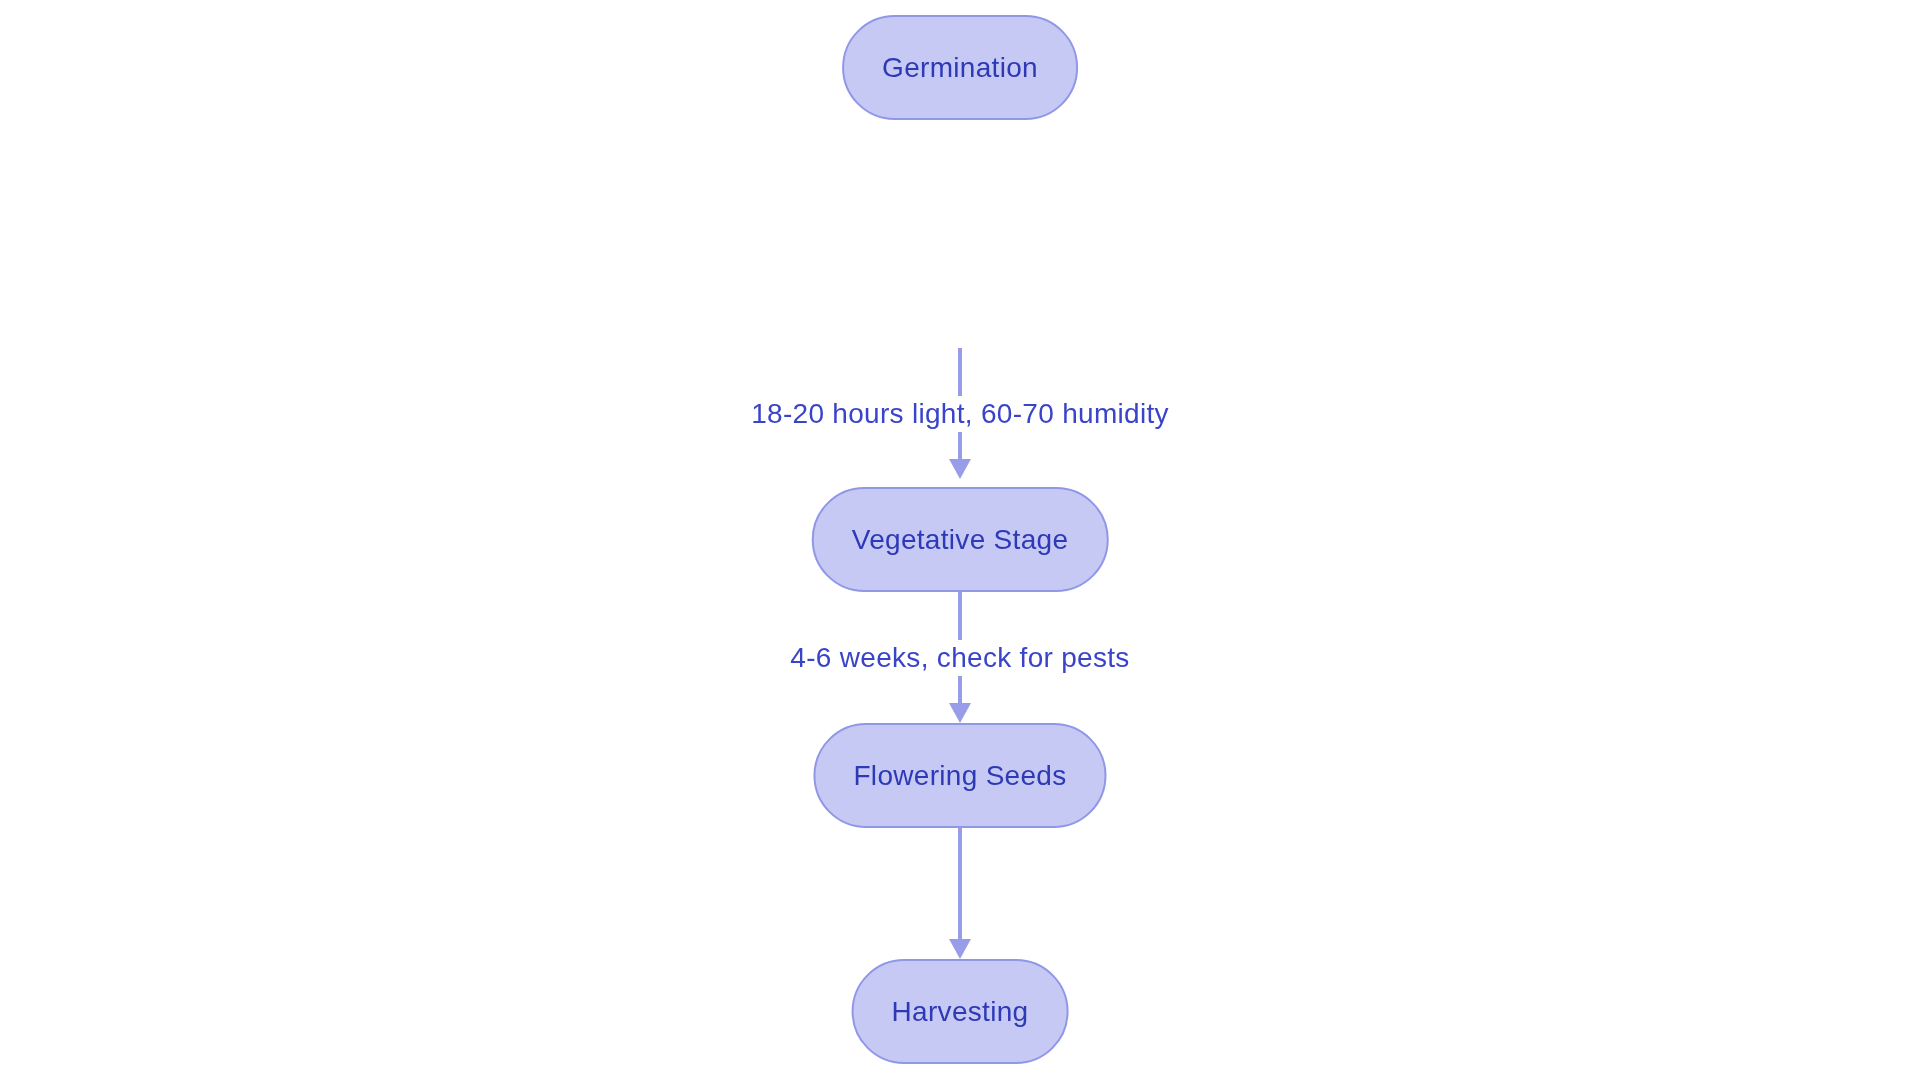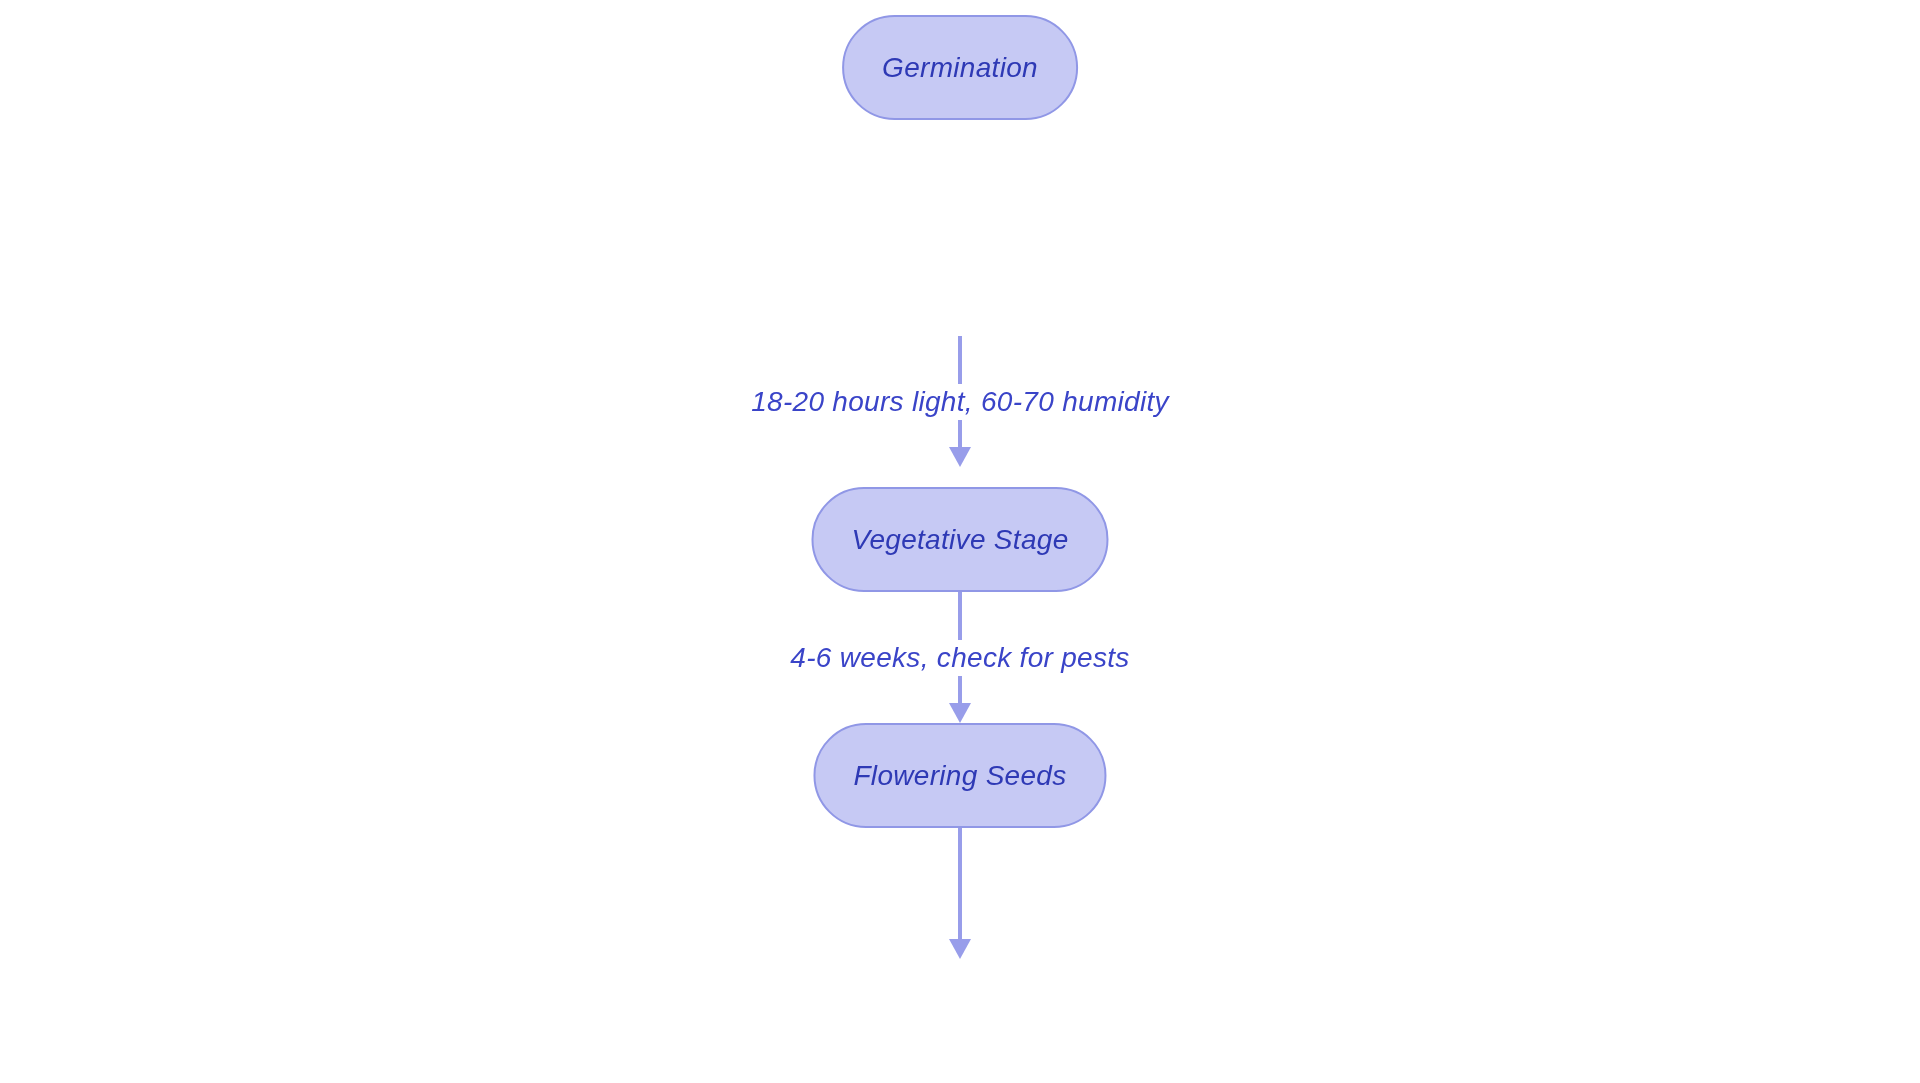--- a/index.html
+++ b/index.html
@@ -12,21 +12,20 @@
   }
   *{box-sizing:border-box;}
   html,body{margin:0;padding:0;background:var(--bg);}
   .canvas{
     position:relative;
     width:1920px;
     height:1083px;
     background:var(--bg);
     font-family:"Liberation Sans", sans-serif;
     overflow:hidden;
-    font-style:italic;
   }
   .node{
     position:absolute;
     left:50%;
     transform:translateX(-50%);
     height:105px;
     padding:0 38px;
     border-radius:53px;
     background:var(--node-fill);
     border:2px solid var(--node-border);
@@ -75,21 +74,21 @@
     padding:2px 10px;
     font-size:28px;
     color:var(--edge-label);
     white-space:nowrap;
     letter-spacing:0.3px;
   }
   
   #node-0{top:15px;}
   #edge-0{top:120px;}
   #node-1{top:251px;}
-  #edge-1{top:336px;}
+  #edge-1{top:348px;}
   #node-2{top:487px;justify-content:flex-end;}
   #edge-2{top:592px;}
   #node-3{top:723px;}
   #edge-3{top:828px;}
   #node-4{top:959px;}
 </style>
 </head>
 <body>
 
 <div class="canvas">
@@ -118,14 +117,17 @@
 
   <div class="node" id="node-3">
     <span class="node-label">Flowering Seeds</span>
   </div>
 
   <div class="edge" id="edge-3">
     <div class="edge-line"></div>
     <div class="edge-arrowhead"></div>
   </div>
 
+  <div class="node" id="node-4">
+    <span class="node-label">Harvesting</span>
+  </div>
 
 </div>
 
 </body></html>

